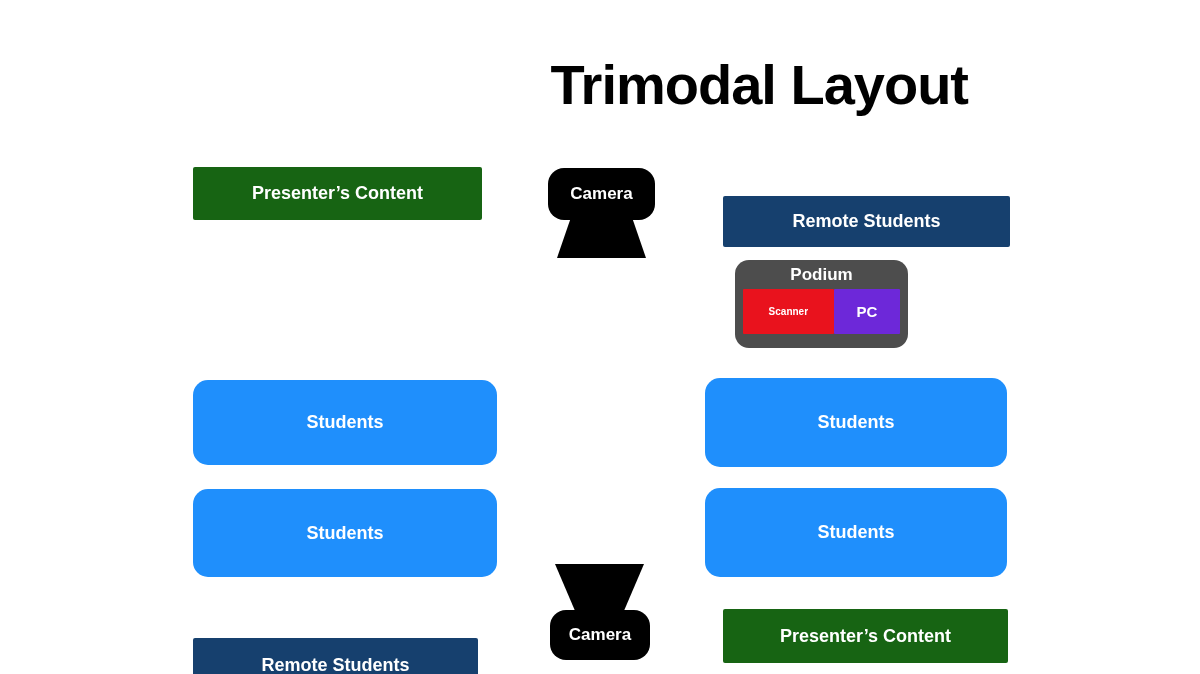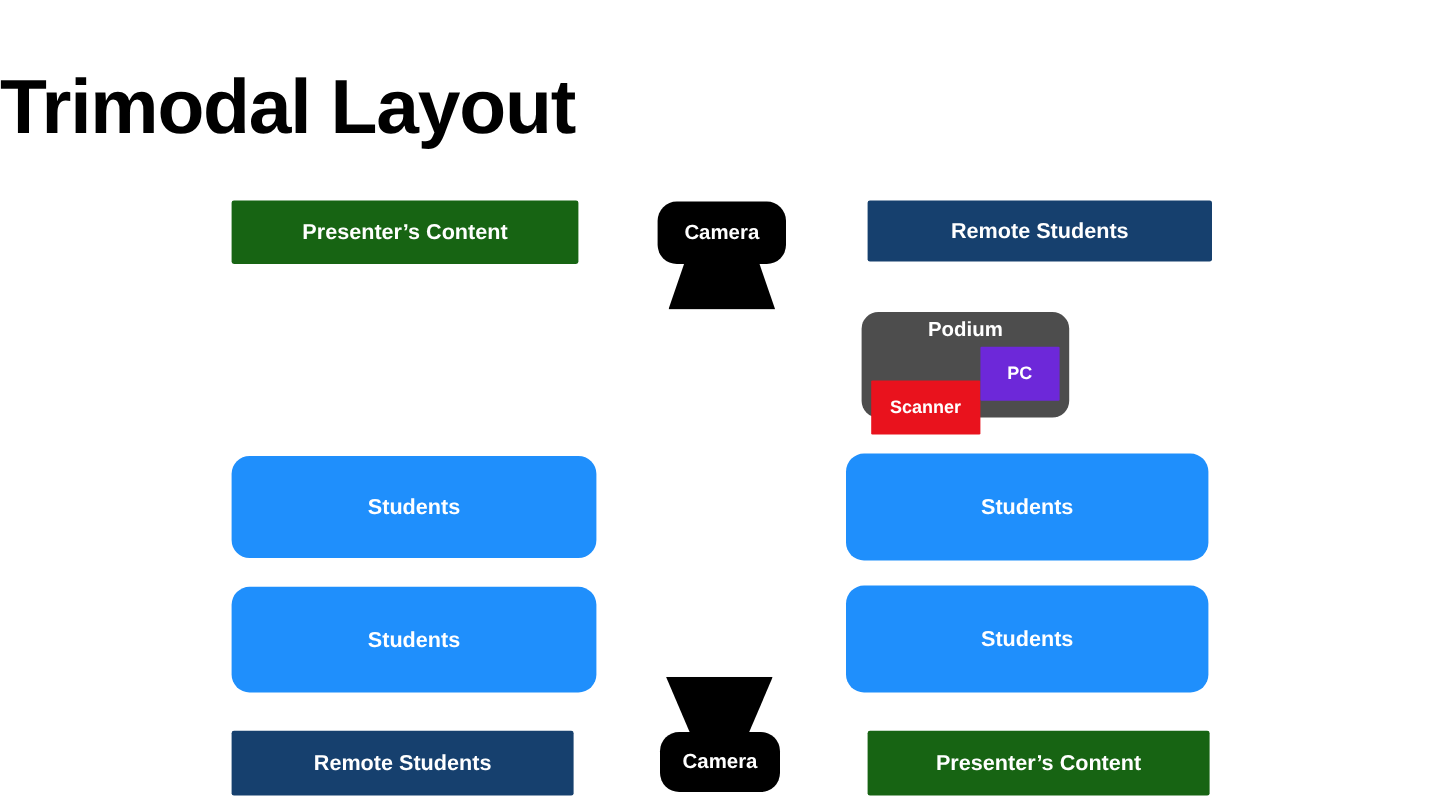--- a/index.html
+++ b/index.html
@@ -13,39 +13,39 @@
     width: 1200px;
     height: 674px;
     background: #ffffff;
     overflow: hidden;
   }
   .title {
     position: absolute;
     left: 0;
     top: 52px;
     width: 968px;
-    text-align: left;
-    font-size: 64px;
+    text-align: right;
+    font-size: 56px;
     font-weight: 700;
     letter-spacing: -1px;
     color: #000000;
   }
   .box {
     position: absolute;
     display: flex;
     align-items: center;
     justify-content: center;
     color: #ffffff;
     font-weight: 700;
     font-size: 18px;
     box-sizing: border-box;
     text-align: center;
   }
   .green  { background: #176413; border-radius: 2px; }
-  .navy   { background: #16406e; border-radius: 2px; }
+  .navy   { background: #16406e; border-radius: 2px; margin-top: 29px; }
   .blue   { background: #1f8ffc; border-radius: 15px; }
 
   .green-top    { left: 193px; top: 167px; width: 289px; height: 53px; }
   .navy-top     { left: 723px; top: 167px; width: 287px; height: 51px; }
   .students-l1  { left: 193px; top: 380px; width: 304px; height: 85px; }
   .students-l2  { left: 193px; top: 489px; width: 304px; height: 88px; }
   .students-r1  { left: 705px; top: 378px; width: 302px; height: 89px; }
   .students-r2  { left: 705px; top: 488px; width: 302px; height: 89px; }
   .navy-bottom  { left: 193px; top: 609px; width: 285px; height: 54px; }
   .green-bottom { left: 723px; top: 609px; width: 285px; height: 54px; }
@@ -81,21 +81,21 @@
     background: #000000;
     border-radius: 16px;
     display: flex; align-items: center; justify-content: center;
     color: #ffffff; font-weight: 700; font-size: 17px;
     z-index: 2;
   }
 
   
   .podium {
     position: absolute;
-    left: 718px; top: 260px; width: 173px; height: 88px;
+    left: 735px; top: 260px; width: 173px; height: 88px;
     background: #4d4d4d;
     border-radius: 14px;
     box-sizing: border-box;
     padding: 5px 8px 8px 8px;
     display: flex;
     flex-direction: column;
   }
   .podium-label {
     color: #ffffff;
     font-weight: 700;
@@ -109,21 +109,21 @@
     flex: 1;
   }
   .podium-item {
     display: flex;
     align-items: center;
     justify-content: center;
     color: #ffffff;
     font-weight: 700;
     height: 45px;
   }
-  .scanner { background: #e9121d; width: 93px; font-size: 15px; border-radius: 1px; margin-top: 28px; }
+  .scanner { background: #e9121d; width: 93px; font-size: 10px; border-radius: 1px; }
   .pc      { background: #6d28d9; width: 68px; font-size: 15px; border-radius: 1px; }
 </style>
 </head>
 <body>
 
 <div class="canvas">
 
   <div class="title">Trimodal Layout</div>
 
   <div class="box green green-top">Presenter’s Content</div>

